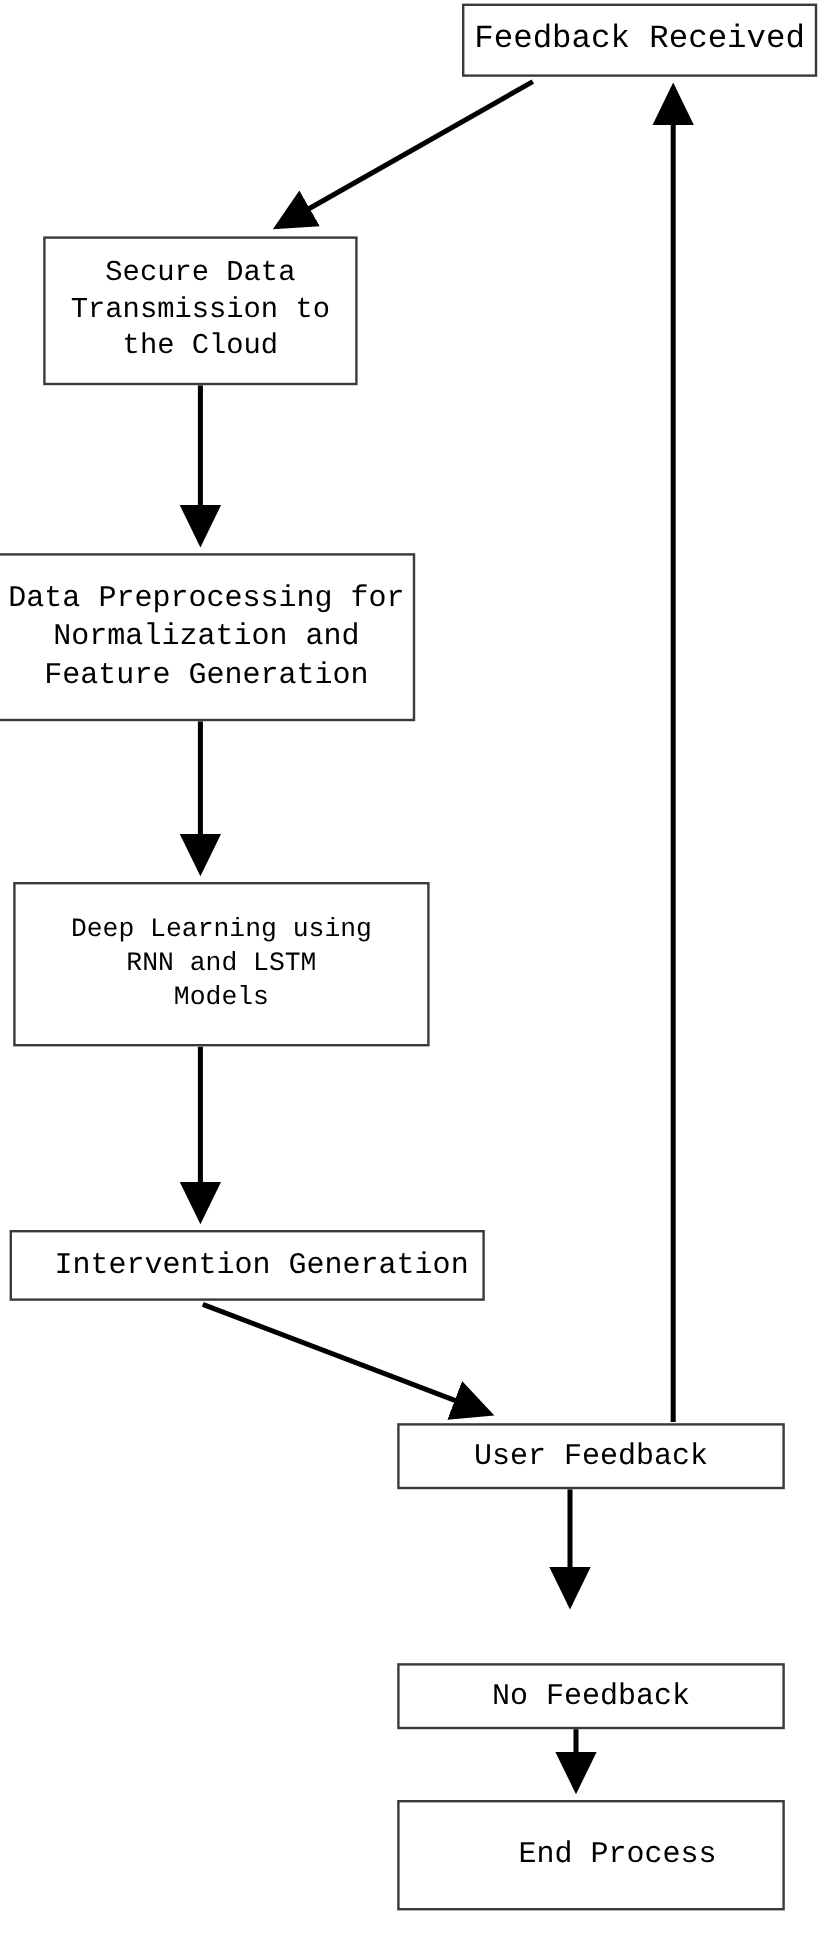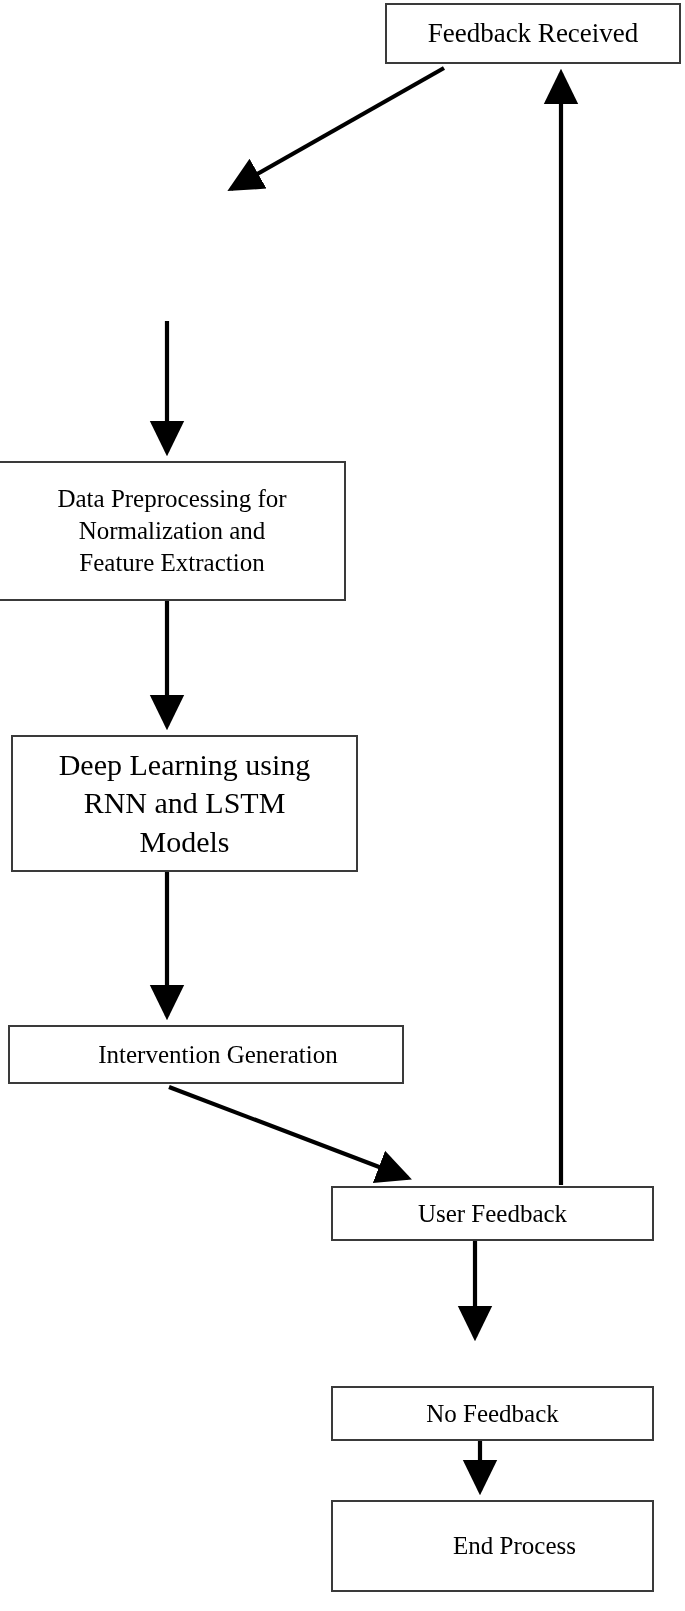--- a/index.html
+++ b/index.html
@@ -9,20 +9,21 @@
   }
   body {
     font-family: "Liberation Serif", "DejaVu Serif", serif;
   }
   #canvas {
     position: relative;
     width: 685px;
     height: 1611px;
     background: #ffffff;
     overflow: hidden;
+    font-family: Liberation Mono, monospace;
   }
   #edges {
     position: absolute;
     left: 0;
     top: 0;
     width: 685px;
     height: 1611px;
     pointer-events: none;
   }
   .node {
@@ -52,21 +53,21 @@
   .n-secure-transmission {
     left: 36px; top: 197px; width: 262px; height: 124px;
     font-size: 24px;
   }
   .n-data-preprocessing {
     left: -2px; top: 461px; width: 348px; height: 140px;
     font-size: 25px;
   }
   .n-deep-learning {
     left: 11px; top: 735px; width: 347px; height: 137px;
-    font-size: 30px;
+    font-size: 22px;
     align-items: center;
   }
   .n-intervention-generation {
     left: 8px; top: 1025px; width: 396px; height: 59px;
     font-size: 25px;
     padding-left: 24px;
   }
   .n-user-feedback {
     left: 331px; top: 1186px; width: 323px; height: 55px;
     font-size: 25px;
@@ -124,25 +125,30 @@
 
     <g>
       <line x1="480" y1="1401" x2="480" y2="1491" stroke="#000000" stroke-width="4.2" marker-end="url(#ah)"></line>
     </g>
   </svg>
 
   <div class="node n-feedback-received">
     <span class="label">Feedback Received</span>
   </div>
 
+  <div class="node n-secure-transmission">
+    <span class="label">Secure Data
+Transmission to
+the Cloud</span>
+  </div>
 
   <div class="node n-data-preprocessing">
     <span class="label">Data Preprocessing for
 Normalization and
-Feature Extraction</span>
+Feature Generation</span>
   </div>
 
   <div class="node n-deep-learning">
     <span class="label">Deep Learning using
 RNN and LSTM
 Models</span>
   </div>
 
   <div class="node n-intervention-generation">
     <span class="label">Intervention Generation</span>

